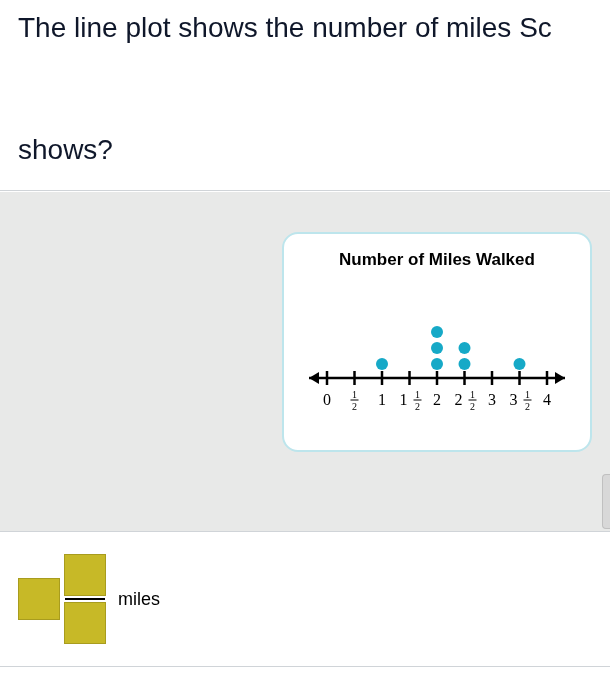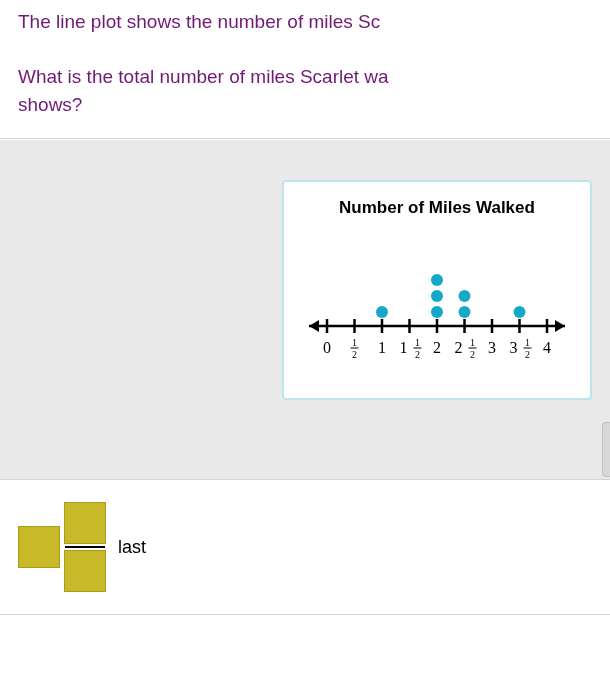--- a/index.html
+++ b/index.html
@@ -10,39 +10,39 @@
       height: 691px;
       overflow: hidden;
       position: relative;
     }
     .question-area {
       background: #fff;
       padding: 8px 18px 20px 18px;
       border-bottom: 1px solid #d0d4d8;
     }
     .question-text {
-      font-size: 19px;
+      font-size: 28px;
       line-height: 1.45;
-      color: #701a75;
+      color: #0f172a;
     }
     .work-area {
       background: #e8e9e8;
       height: 340px;
       position: relative;
       border-top: 1px solid #fff;
     }
     .plot-card {
       position: absolute;
       right: 18px;
       top: 40px;
       width: 310px;
       height: 220px;
       background: #fff;
       border: 2px solid #bde5ec;
-      border-radius: 4px;
+      border-radius: 16px;
       padding: 16px 12px 12px 12px;
     }
     .plot-title {
       font-weight: bold;
       font-size: 17px;
       text-align: center;
       margin-bottom: 8px;
       color: #000;
     }
     .plot-svg {
@@ -98,21 +98,21 @@
       color: #000;
     }
   </style>
 </head>
 <body>
 
 <div class="question-area">
   <p class="question-text">
     <span>The line plot shows the number of miles Sc</span><br>
     <br>
-    <span>What is the total number of miles Scarlet wa</span><br>
+    <br>
     <span>shows?</span>
   </p>
 </div>
 
 <div class="work-area">
   <div class="plot-card">
     <div class="plot-title">Number of Miles Walked</div>
     <svg class="plot-svg" width="280" height="150" viewBox="0 0 280 150">
         <line x1="12" y1="100" x2="268" y2="100" stroke="#000" stroke-width="2.5"></line>
         <polygon points="12,100 22,94 22,106" fill="#000"></polygon>
@@ -160,14 +160,14 @@
 
 <div class="answer-area">
   <div class="mixed-wrap">
     <div class="ans-box"></div>
     <div class="frac-col">
       <div class="ans-box"></div>
       <div class="frac-bar"></div>
       <div class="ans-box"></div>
     </div>
   </div>
-  <span class="unit-label">last</span>
+  <span class="unit-label">miles</span>
 </div>
 
 </body></html>

